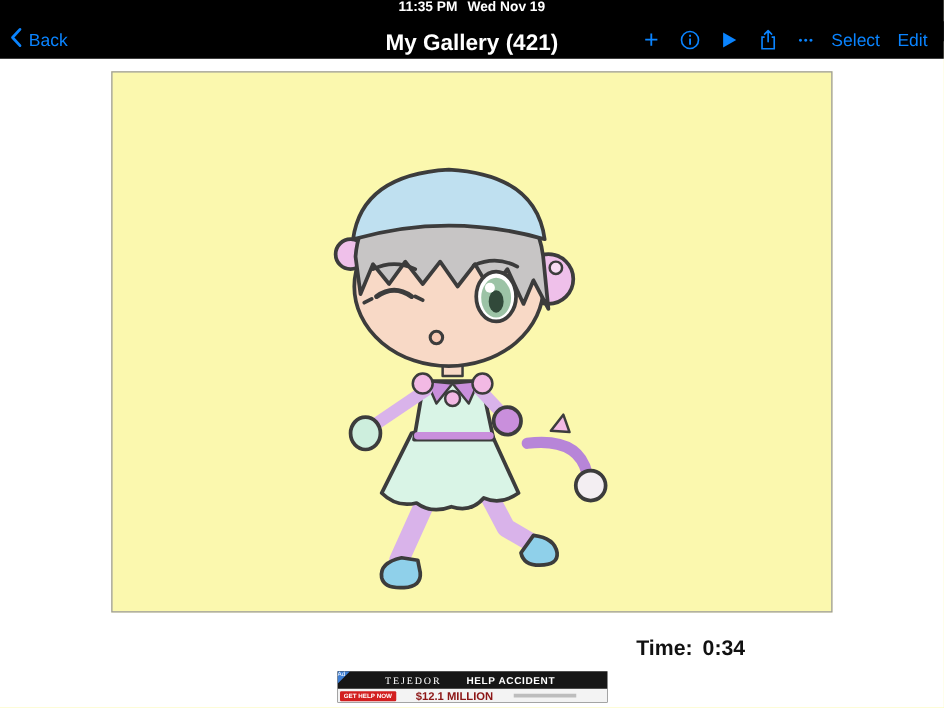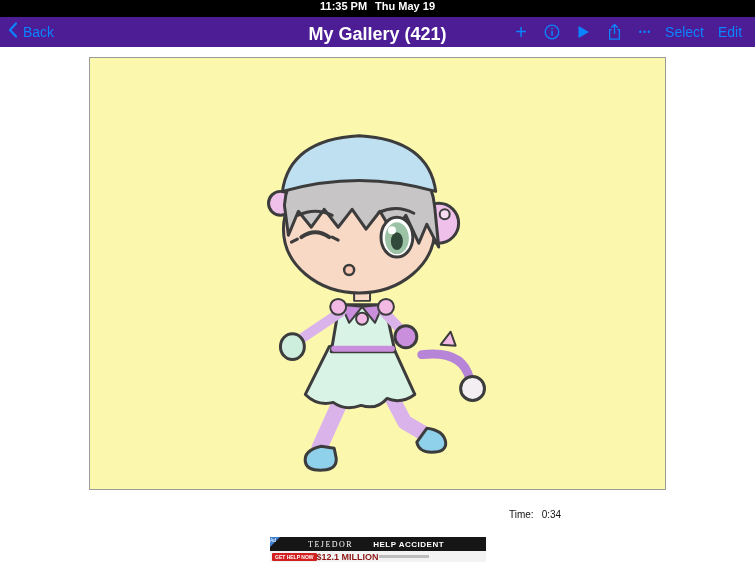--- a/index.html
+++ b/index.html
@@ -10,59 +10,59 @@
   
   .status-bar { position:absolute; left:0; top:0; width:755px; height:33px; background:#000000; color:#fff;
     display:flex; align-items:center; justify-content:space-between; padding:0 9px; font-size:11px; font-weight:600;flex-direction:column; }
   .status-left { display:flex; gap:8px; align-items:center; }
   .status-right { display:flex; align-items:center; gap:5px; font-weight:500;margin-top:21px; }
   .battery { width:21px; height:10px; border:1px solid #7d7d80; border-radius:2.5px; position:relative; padding:1px; }
   .battery-fill { width:23%; height:100%; background:#fff; border-radius:1px; }
   .battery::after { content:""; position:absolute; right:-3px; top:2px; width:2px; height:4px; background:#7d7d80; border-radius:0 1px 1px 0; }
 
   
-  .nav-bar { position:absolute; left:0; top:17px; width:755px; height:30px; background:#4c1d95; }
+  .nav-bar { position:absolute; left:0; top:17px; width:755px; height:30px; background:#000000; }
   .nav-title { position:absolute; left:0; right:0; top:7px; text-align:center; color:#fff; font-size:18px; font-weight:700; }
   .back { position:absolute; left:8px; top:5px; display:flex; align-items:center; gap:5px; color:#0a84ff; font-size:14px; cursor:pointer; }
   .nav-actions { position:absolute; right:8px; top:0; height:30px; display:flex; align-items:center; gap:9px; }
   .nav-btn { min-width:22px; text-align:center; color:#0a84ff; font-size:14px; cursor:pointer; display:flex; align-items:center; justify-content:center; }
   .nav-btn.plus { font-size:20px; font-weight:400; line-height:20px; }
   .nav-btn.more { font-size:9px; letter-spacing:1px; }
   .nav-btn.textbtn { min-width:34px; }
 
   
   .canvas { position:absolute; left:89px; top:57px; width:577px; height:433px; background:#fbf8ae; border:1px solid #9a9a9a; cursor:pointer; }
   .canvas svg { display:block; }
 
   
   .meta-left { position:absolute; left:190px; top:494px; font-size:13px; color:#111; line-height:15px; }
-  .meta-time { position:absolute; left:509px; top:509px; font-size:10px; color:#111; }
+  .meta-time { position:absolute; left:509px; top:509px; font-size:17px; color:#111;font-weight:bold; }
   .meta-time .val { margin-left:8px; }
 
   
   .ad { position:absolute; left:270px; top:537px; width:216px; height:25px; background:#161616; overflow:hidden; cursor:pointer; }
   .ad-top { position:absolute; top:0; left:0; right:0; height:14px; display:flex; align-items:center;padding-left:24px; }
   .ad-firm { margin-left:14px; color:#fff; font-family:"Liberation Serif","DejaVu Serif",serif; font-size:8px; letter-spacing:1.5px; }
   .ad-headline { margin-left:20px; color:#fff; font-size:8px; letter-spacing:.5px; font-weight:600; }
-  .ad-bottom { position:absolute; bottom:0; left:0; right:0; height:11px; background:#f3f3f3; display:flex; align-items:center; gap:0; padding:0 2px; }
+  .ad-bottom { position:absolute; bottom:0; left:0; right:0; height:11px; background:#f3f3f3; display:flex; align-items:center; gap:16px; padding:0 2px; }
   .ad-cta { background:#d21f1f; color:#fff; font-size:5px; font-weight:700; padding:1px 3px; border-radius:1px; white-space:nowrap; }
   .ad-amount { color:#8c1616; font-size:9px; font-weight:800; white-space:nowrap; }
   .ad-fineprint { width:50px; height:3px; background:#bdbdbd; }
   .ad-badge { position:absolute; left:0; top:0; width:0; height:0; border-top:10px solid #3f7fd4; border-right:10px solid transparent; }
   .ad-badge-text { position:absolute; top:-10px; left:0px; font-size:5px; color:#fff; line-height:6px; }
 </style>
 </head>
 <body>
 
 <div class="app">
 
   <div class="status-bar">
     <div class="status-left">
       <span>11:35 PM</span>
-      <span>Thu May 19</span>
+      <span>Wed Nov 19</span>
     </div>
     <div class="status-right">
       <span>
         <svg width="15" height="11" viewBox="0 0 16 12">
           <path d="M8 11 L5.6 8.5 a3.6 3.6 0 0 1 4.8 0 Z" fill="#fff"></path>
           <path d="M3.3 6.3 a6.8 6.8 0 0 1 9.4 0" stroke="#fff" stroke-width="1.6" fill="none"></path>
           <path d="M0.9 3.7 a10.2 10.2 0 0 1 14.2 0" stroke="#fff" stroke-width="1.6" fill="none"></path>
         </svg>
       </span>
       <span>23%</span>

